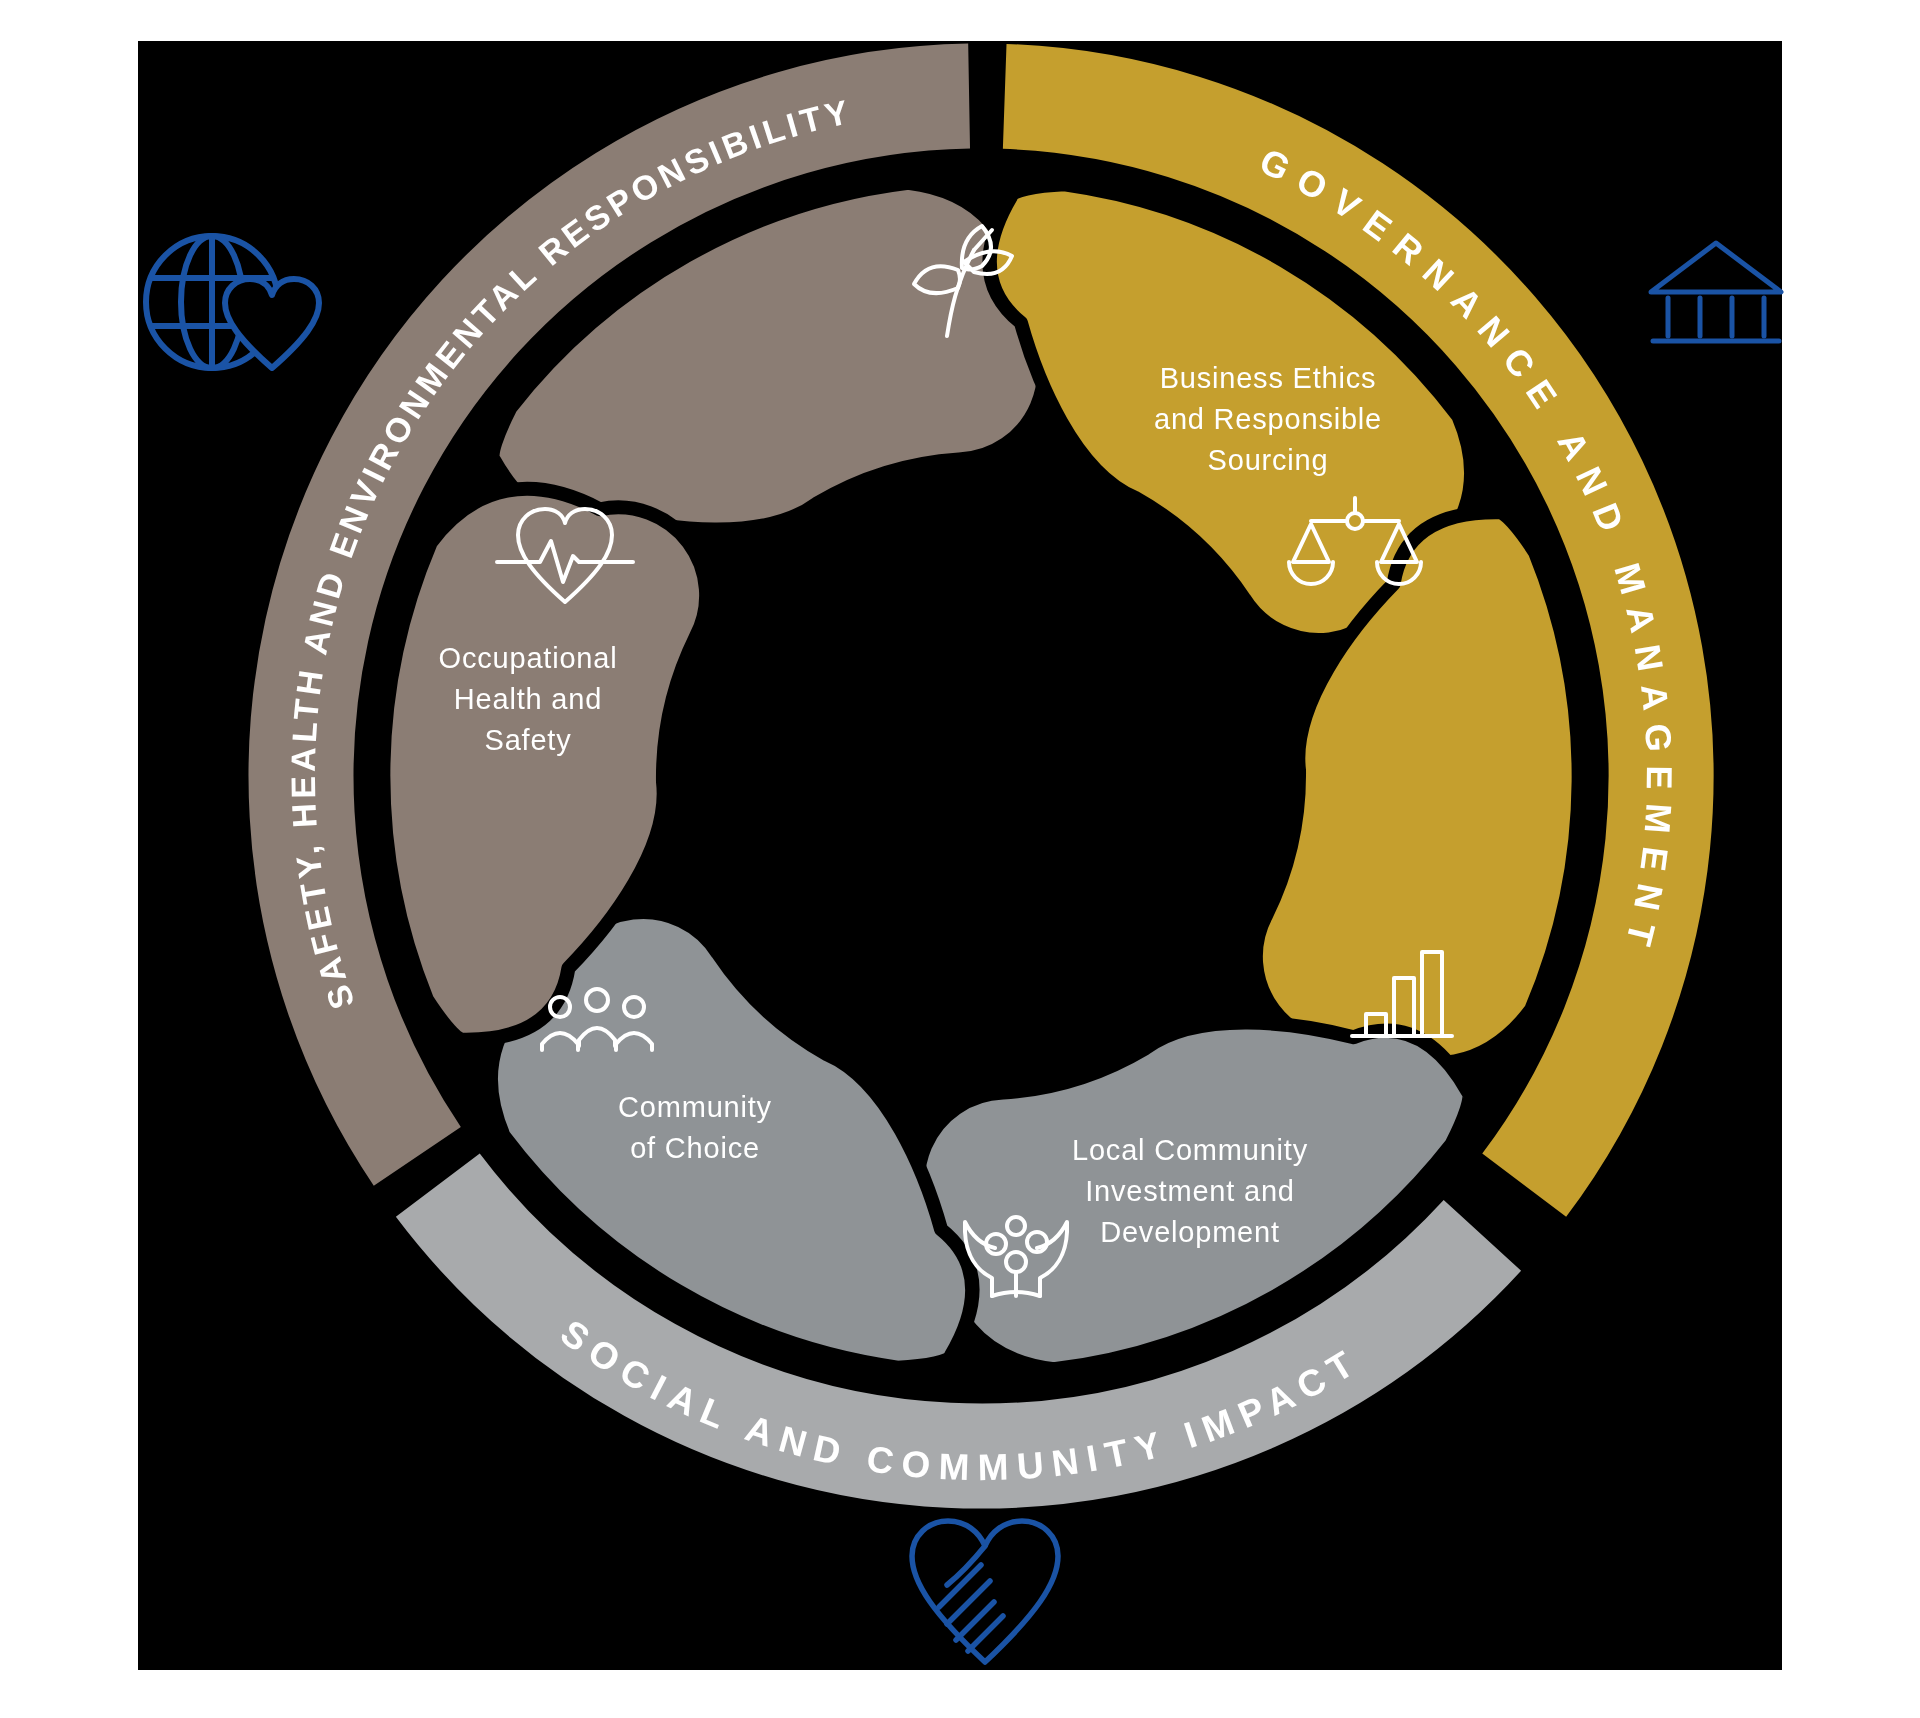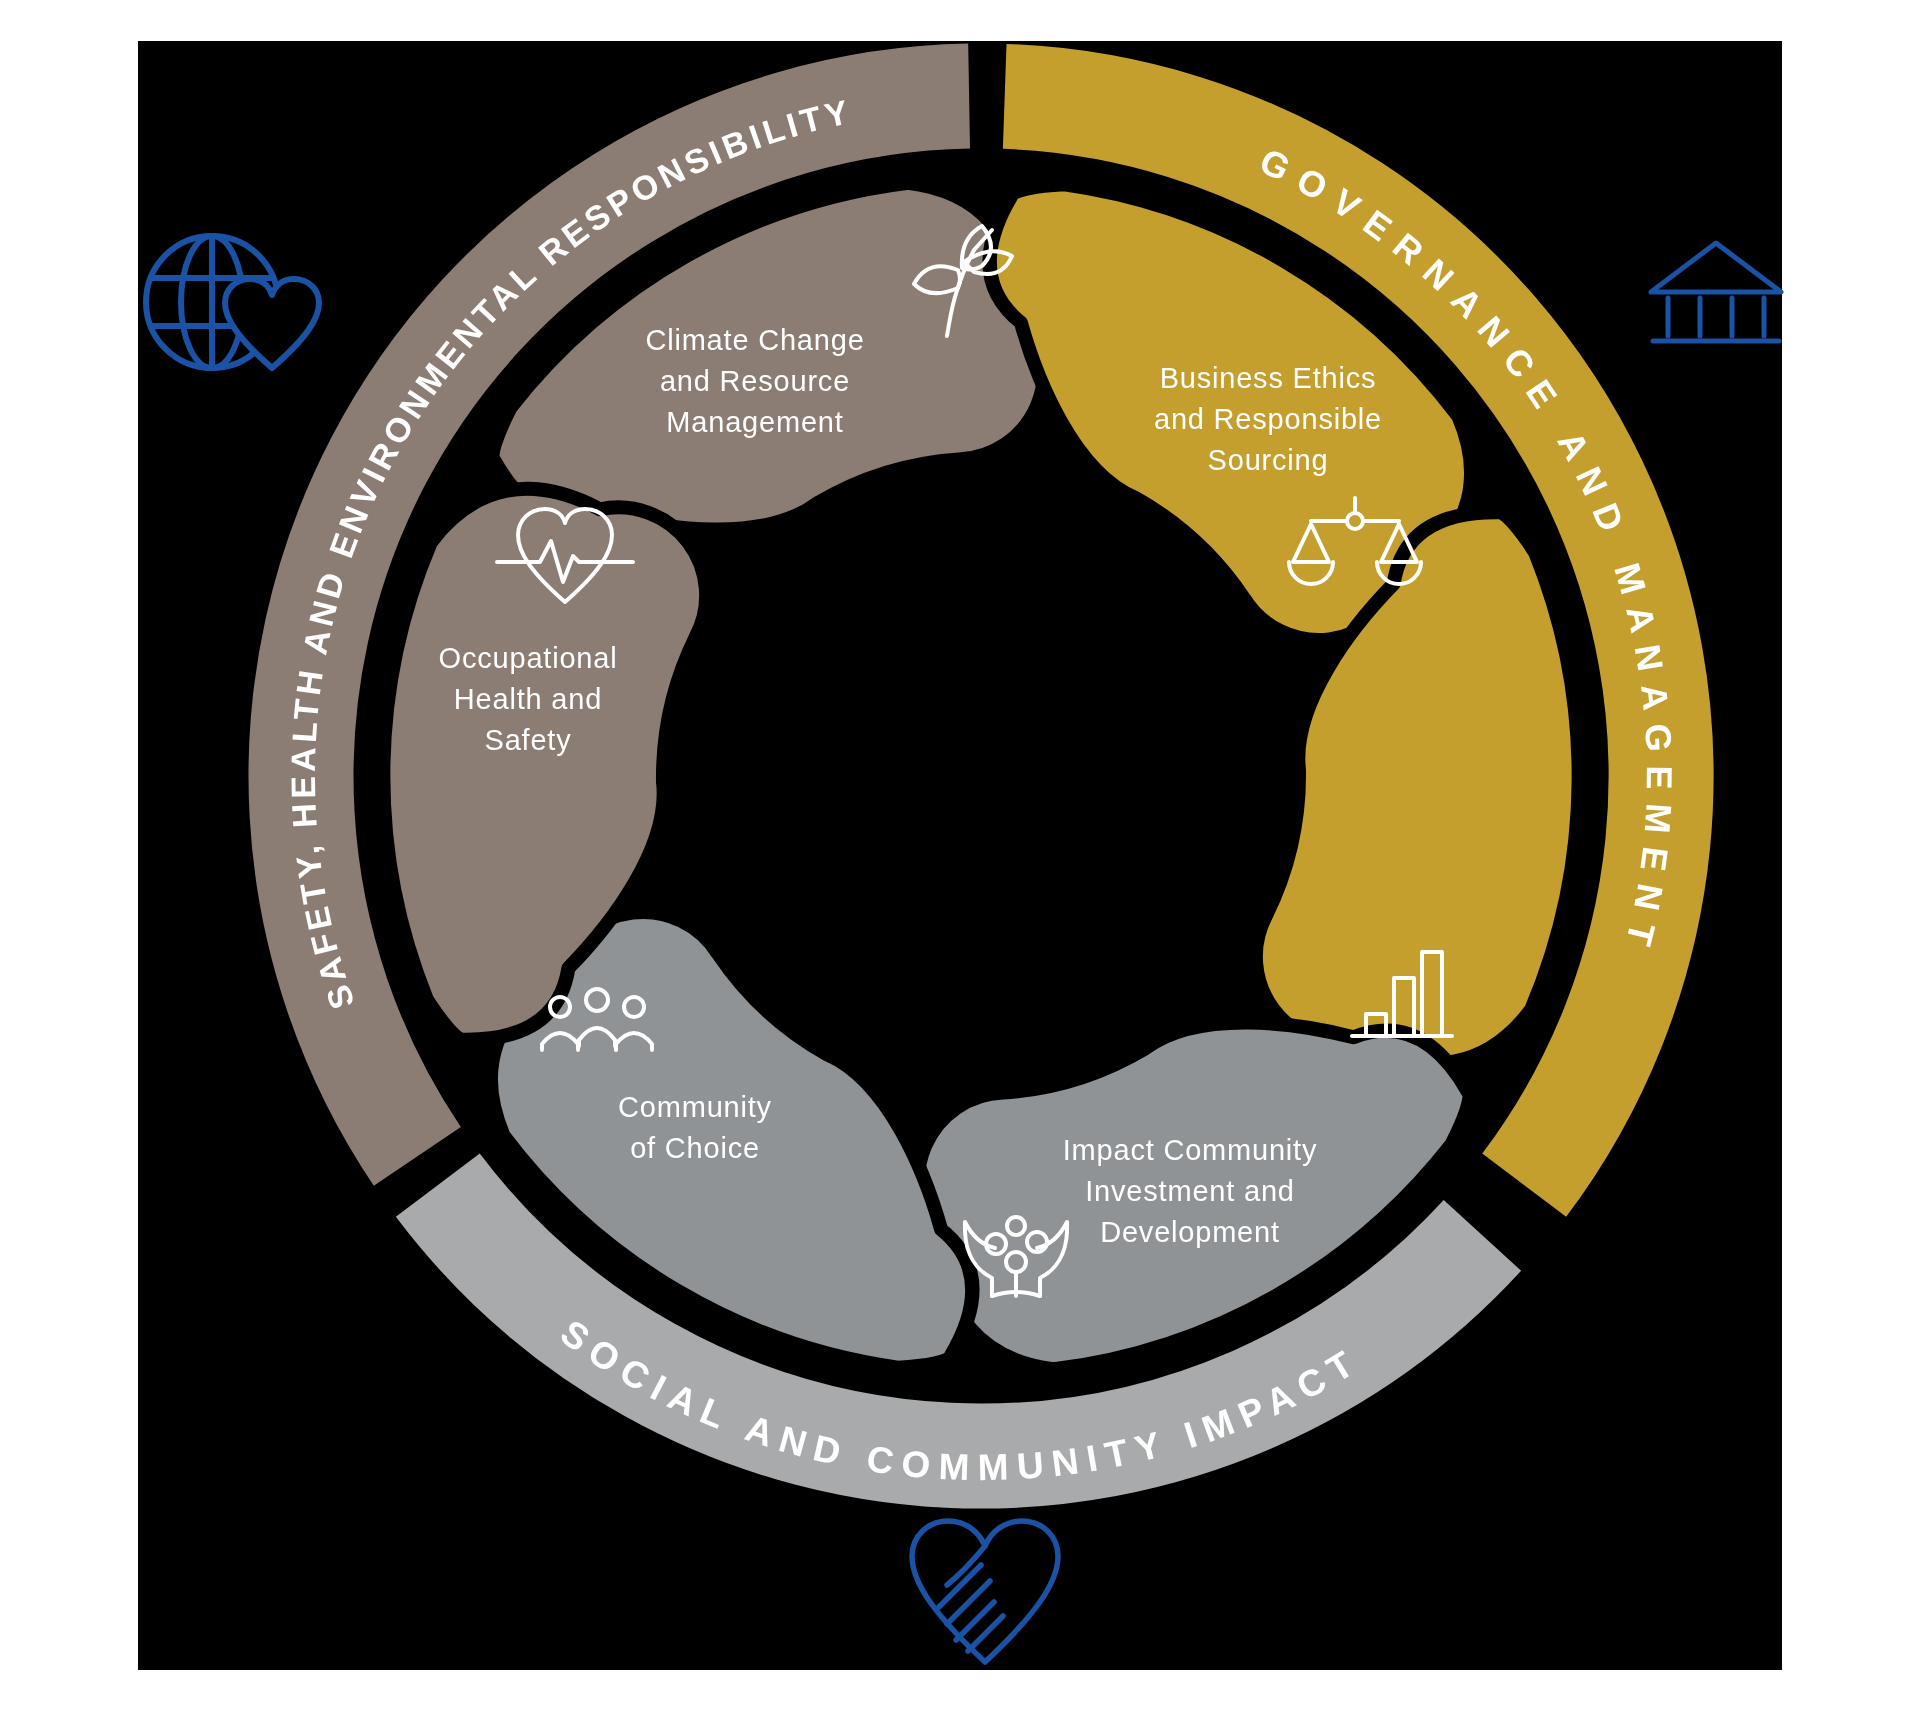--- a/index.html
+++ b/index.html
@@ -147,27 +147,24 @@
         <path d="M 985 1662 C 935 1615 912 1583 912 1556 C 912 1536 928 1521 948 1521 C 966 1521 979 1532 985 1546 C 991 1532 1004 1521 1022 1521 C 1042 1521 1058 1536 1058 1556 C 1058 1583 1035 1615 985 1662 Z"></path>
         <path d="M 985 1546 C 972 1562 958 1576 947 1585"></path>
         <line x1="956" y1="1640" x2="994" y2="1602"></line>
         <line x1="947" y1="1624" x2="990" y2="1581"></line>
         <line x1="939" y1="1607" x2="981" y2="1565"></line>
         <line x1="968" y1="1651" x2="1003" y2="1616"></line>
       </g>
     </g>
   </svg>
 
-  <div class="petal-label" style="left:755px; top:382px;">Climate Change
-and Resource
-Management</div>
   <div class="petal-label" style="left:1268px; top:420px;">Business Ethics
 and Responsible
 Sourcing</div>
-  <div class="petal-label" style="left:1190px; top:1192px;">Impact Community
+  <div class="petal-label" style="left:1190px; top:1192px;">Local Community
 Investment and
 Development</div>
   <div class="petal-label" style="left:695px; top:1128px;">Community
 of Choice</div>
   <div class="petal-label" style="left:528px; top:700px;">Occupational
 Health and
 Safety</div>
 </div>
 
 </body></html>

